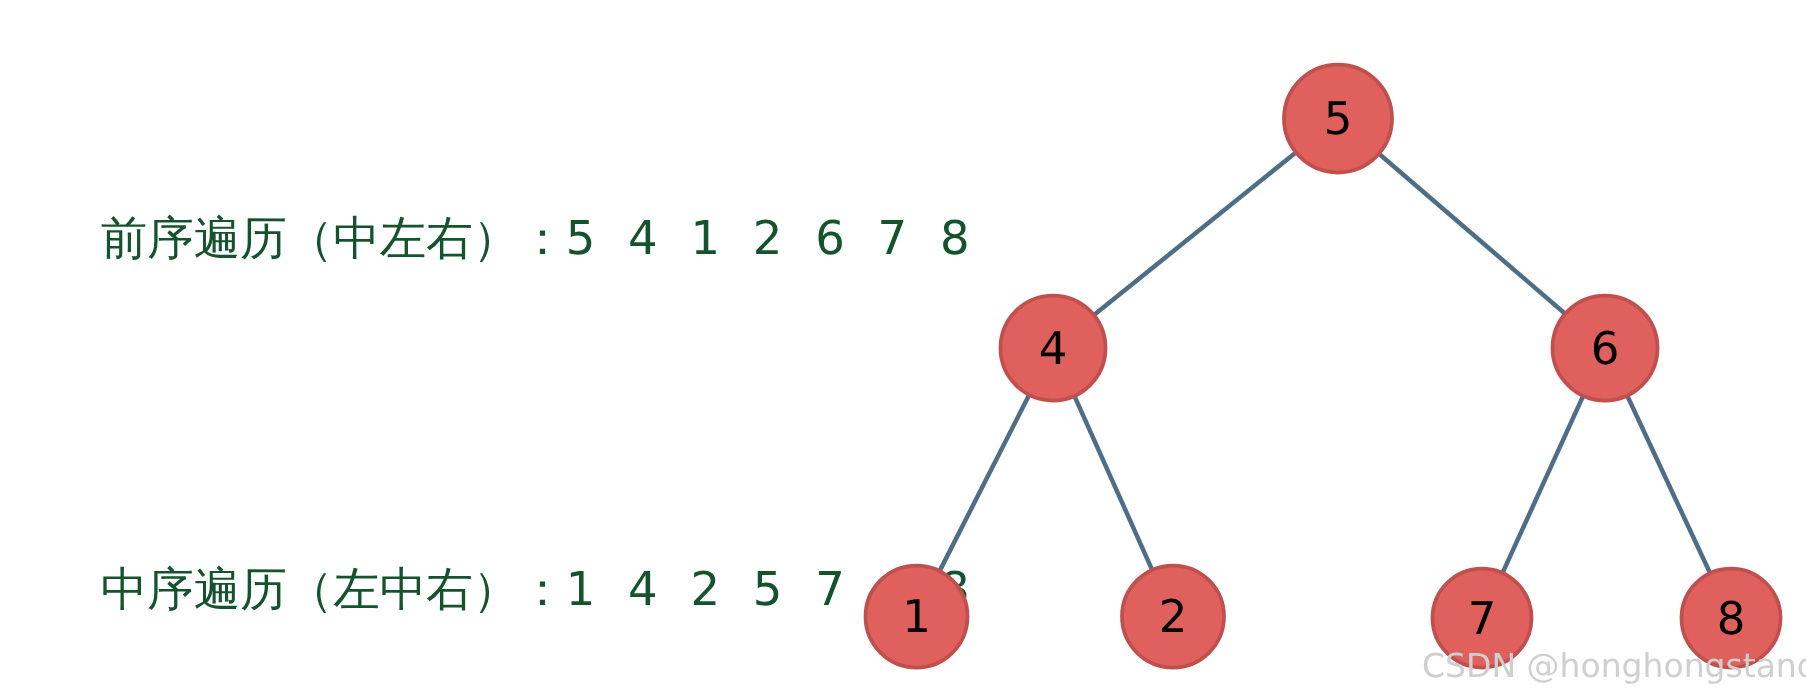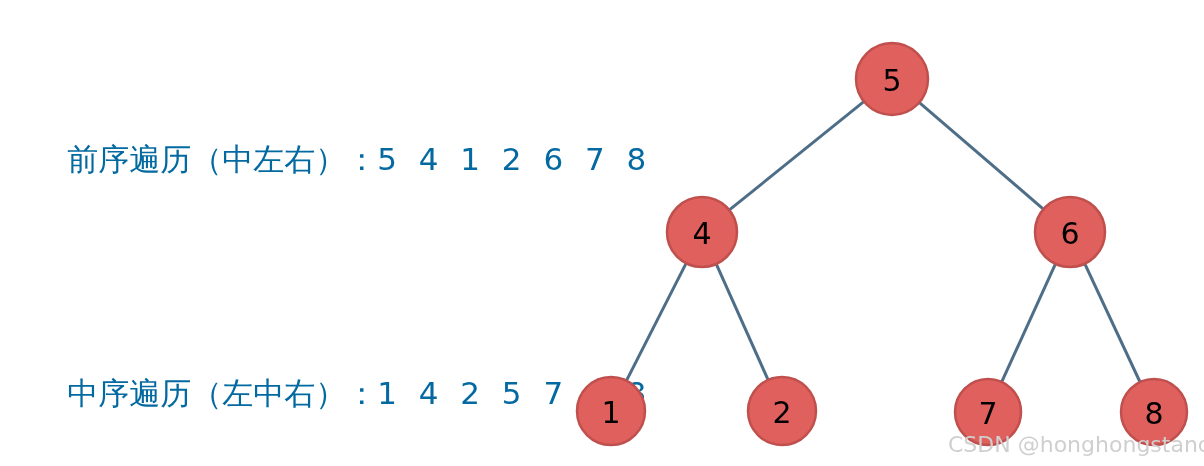--- a/index.html
+++ b/index.html
@@ -28,21 +28,21 @@
   .traversal-list {
     position: absolute;
     left: 8px;
     top: 42px;
     width: 640px;
   }
   .traversal-line {
     font-family: "DejaVu Sans", "Liberation Sans", sans-serif;
     font-size: 31px;
     line-height: 78px;
-    color: #0369a1;
+    color: #14532d;
     white-space: pre;
     letter-spacing: 0px;
   }
   .traversal-line .seq {
     letter-spacing: 6px;
   }
 
   
   #tree-svg {
     position: absolute;

